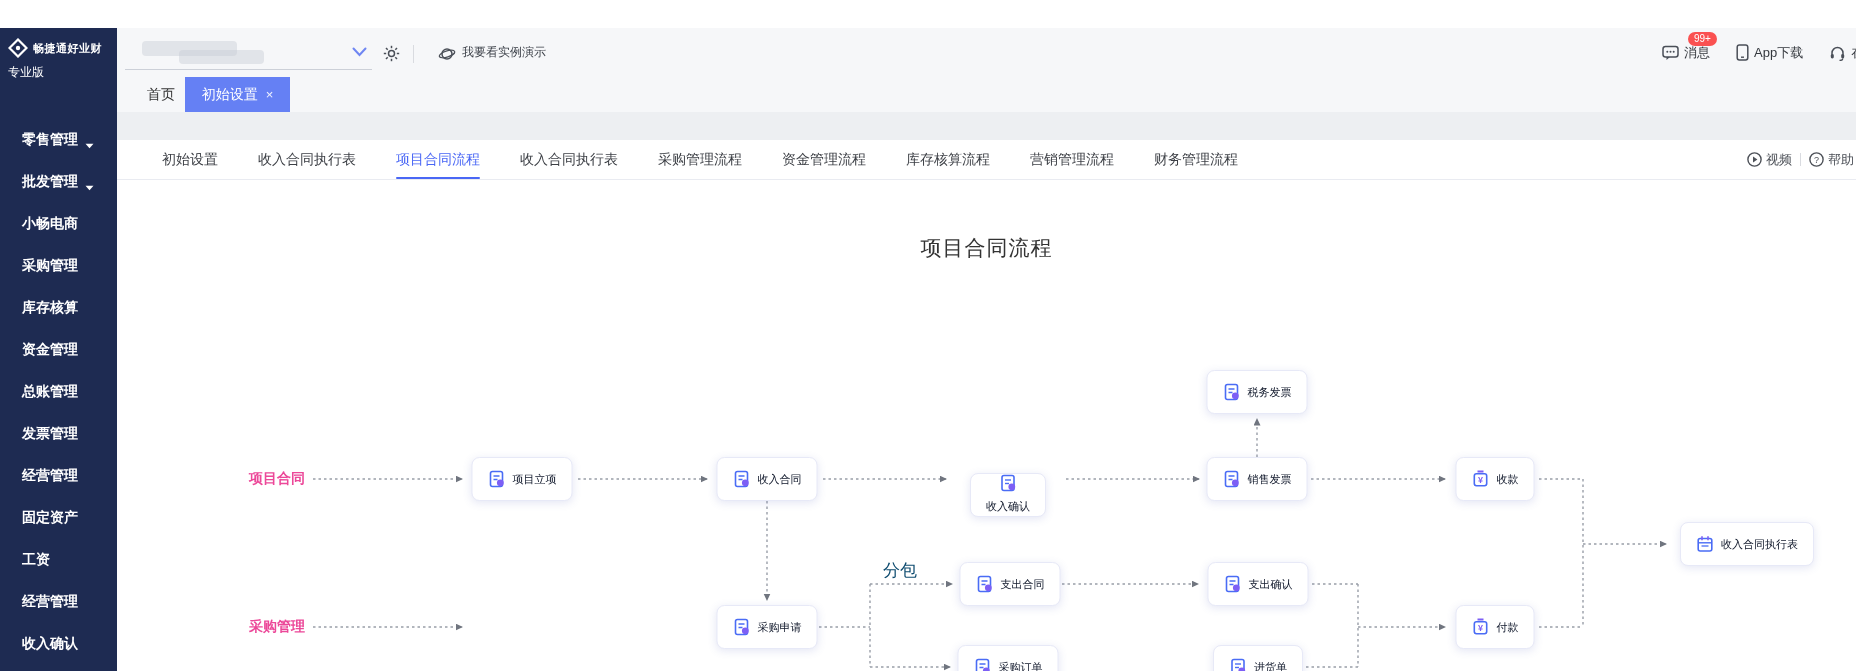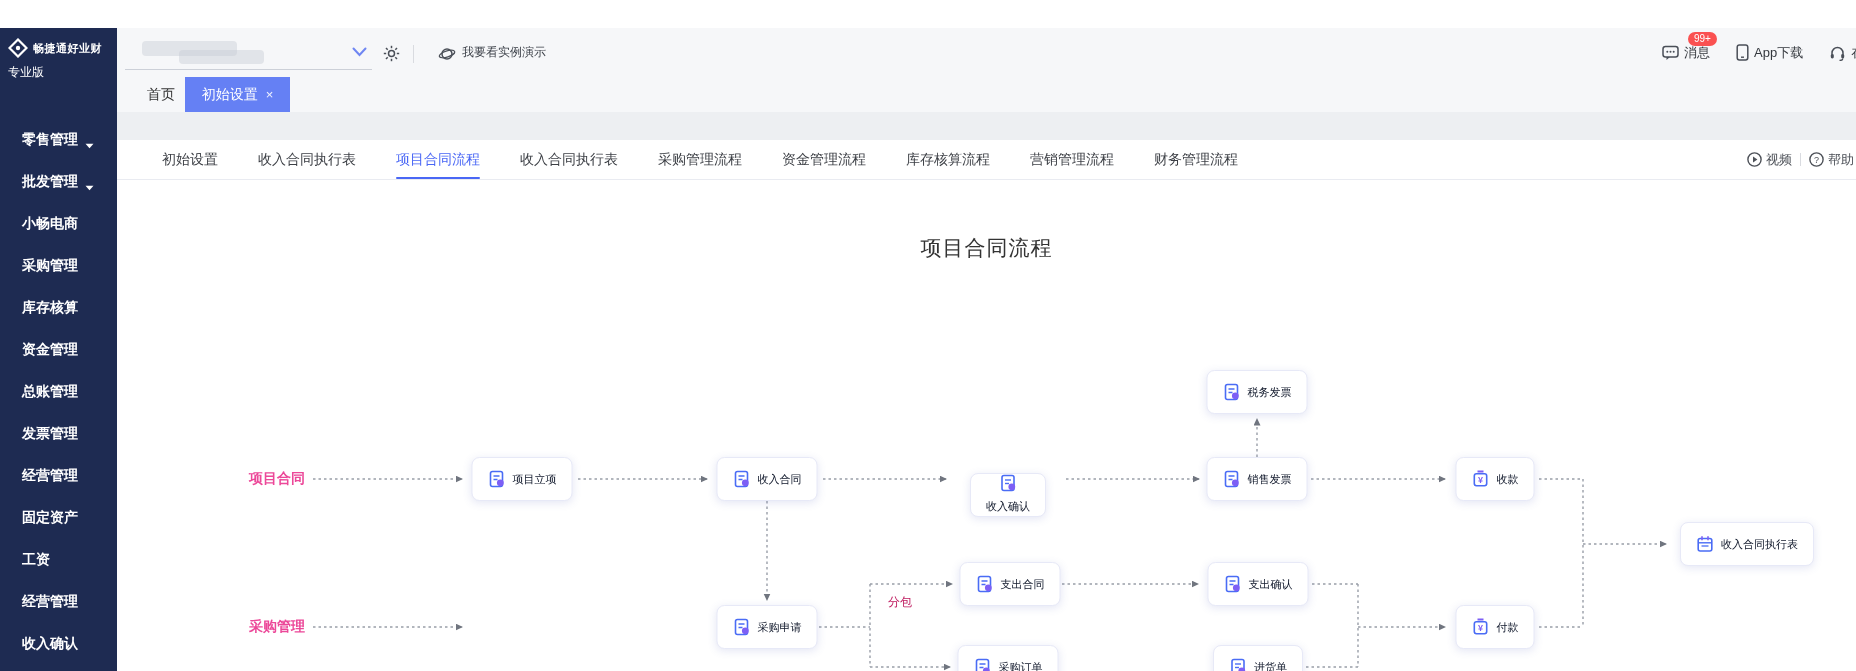--- a/index.html
+++ b/index.html
@@ -55,21 +55,21 @@
   .flow{position:absolute;left:0;top:39px;right:0;bottom:0;}
   .flow-title{position:absolute;left:0;top:55px;width:1739px;text-align:center;
               font-size:21px;color:#333;letter-spacing:1px;}
   .edges{position:absolute;left:0;top:0;width:1739px;height:492px;pointer-events:none;}
   .node{position:absolute;transform:translate(-50%,-50%);height:42px;display:flex;align-items:center;gap:7px;
         padding:0 15px;background:#fff;border:1px solid #e7e9f7;border-radius:8px;cursor:pointer;
         box-shadow:0 2px 8px rgba(88,101,185,.16);white-space:nowrap;}
   .nlabel{font-size:11px;color:#0f172a;}
   .nicon{display:inline-flex;}
   .rowlabel{position:absolute;transform:translate(-50%,-50%);font-size:14px;font-weight:bold;color:#ec4899;white-space:nowrap;}
-  .elabel{position:absolute;transform:translate(-50%,-50%);font-size:12px;color:#be185d;white-space:nowrap;margin-top:32px;}
+  .elabel{position:absolute;transform:translate(-50%,-50%);font-size:17px;color:#0c4a6e;white-space:nowrap;}
 </style>
 </head>
 <body>
 
 <div id="app">
   <div class="topstrip"></div>
 
   <div class="sidebar">
     <div class="logo-row">
       <span class="hicon">

